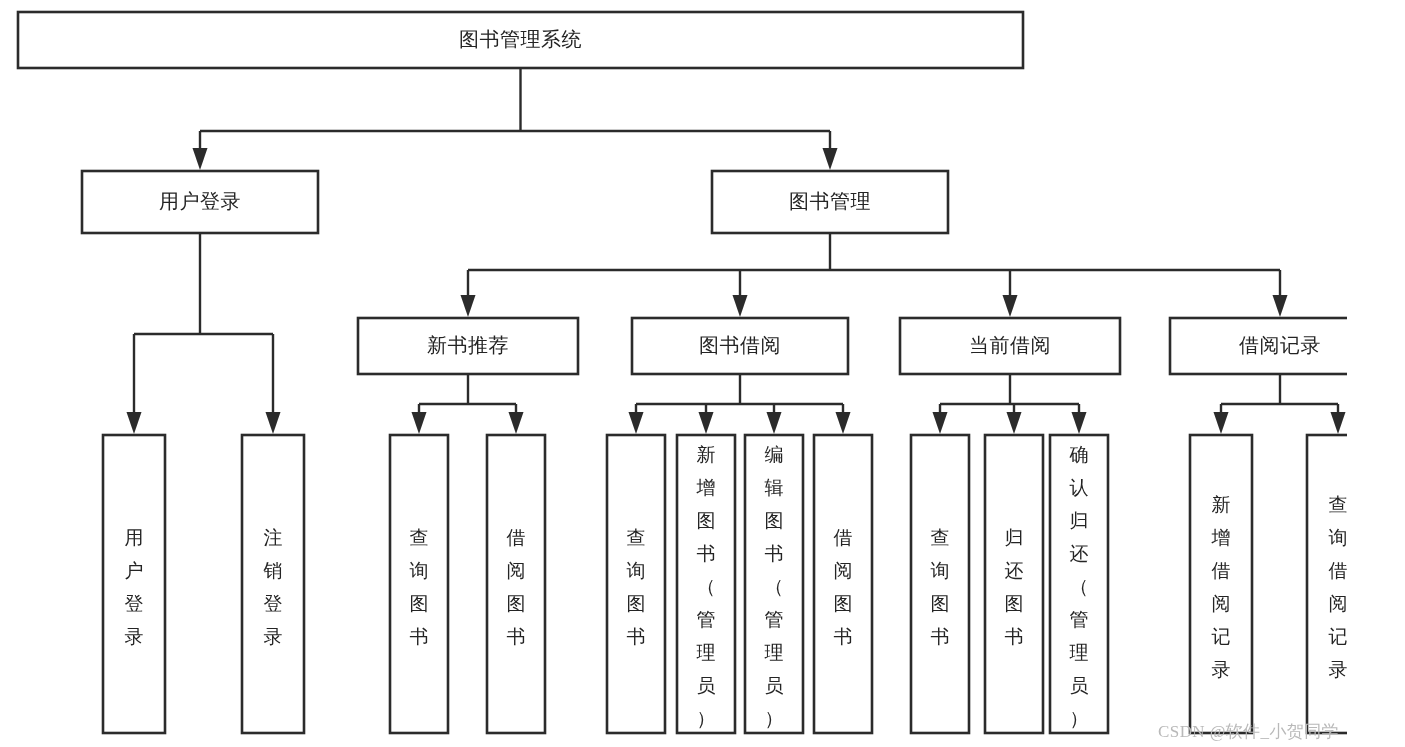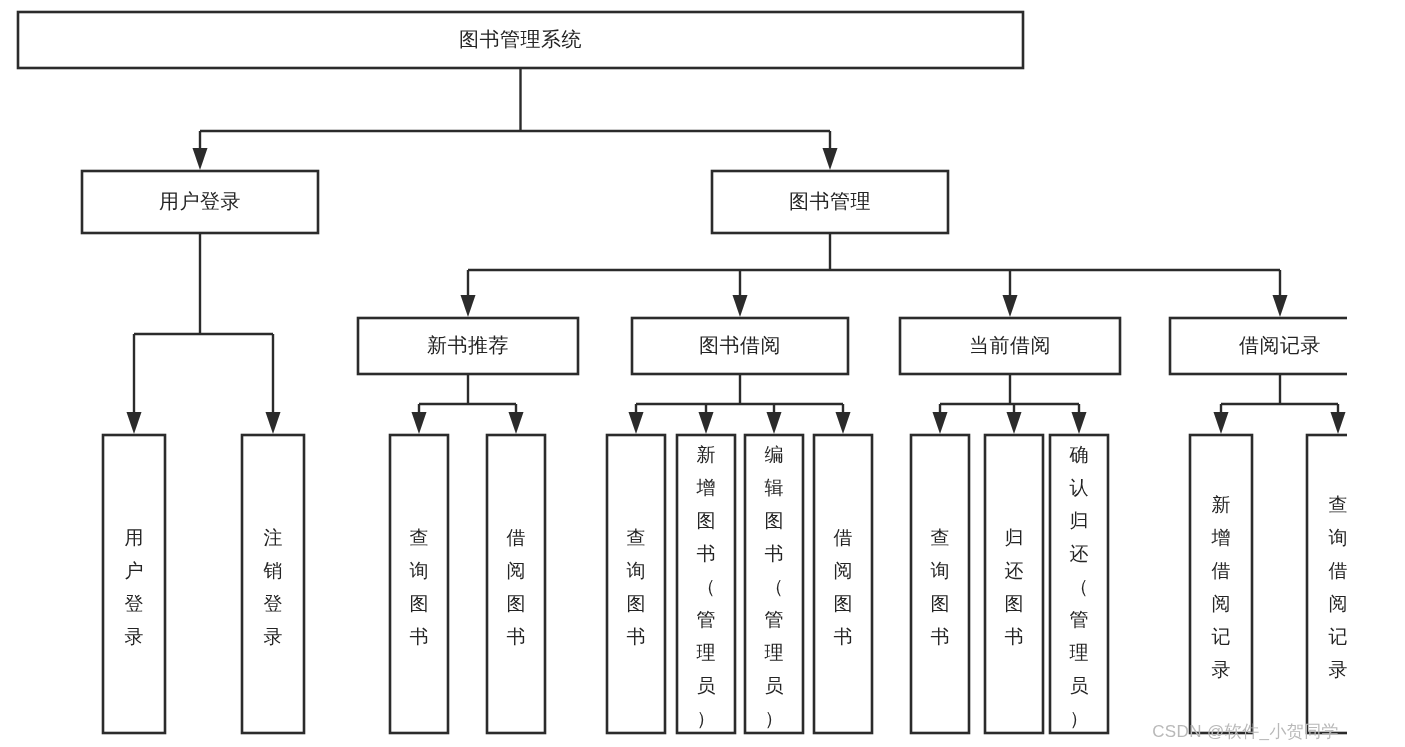--- a/index.html
+++ b/index.html
@@ -52,21 +52,21 @@
     stroke-linecap: butt;
   }
   .arrow-head {
     fill: #2b2b2b;
     stroke: none;
   }
   .watermark {
     position: absolute;
     right: 8px;
     bottom: 4px;
-    font-family: Liberation Sans, sans-serif;
+    font-family: Liberation Serif, serif;
     font-size: 17px;
     color: #b9b9b9;
     white-space: nowrap;
     user-select: none;
     letter-spacing: 0.4px;
   }
 </style>
 </head>
 <body>
 

